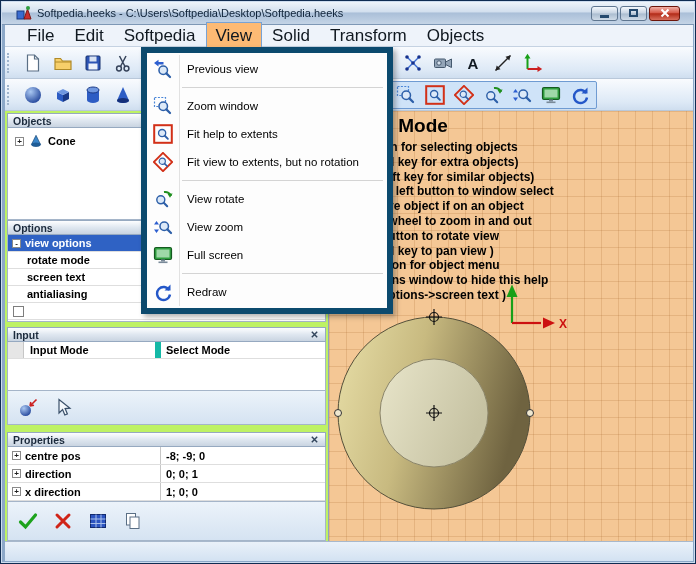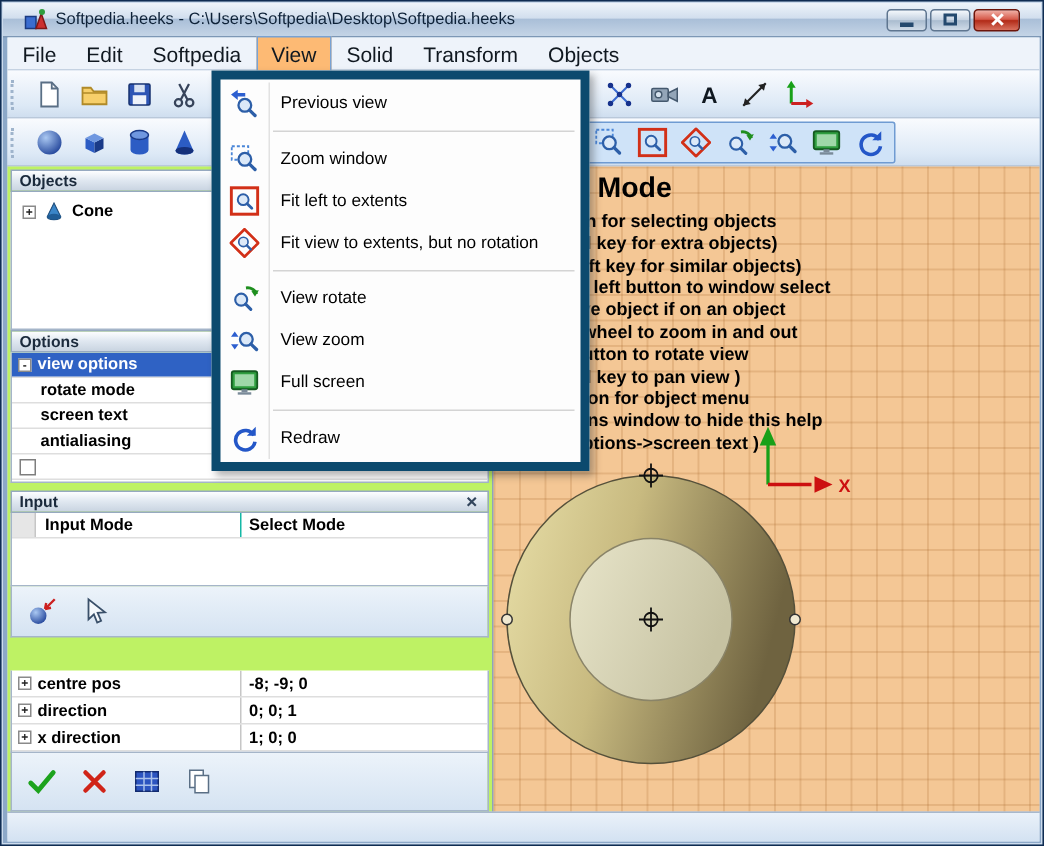--- a/index.html
+++ b/index.html
@@ -13,21 +13,21 @@
   .win-controls{display:flex;gap:2px;}
   .win-btn{width:27px;height:15px;border:1px solid #5f7690;border-radius:3px;display:flex;align-items:center;justify-content:center;
     background:linear-gradient(#f4f8fc,#c6d3e2 48%,#aabccf 52%,#cfdbe8);}
   .win-btn.close{width:31px;background:linear-gradient(#f0b0a6,#d65a4a 45%,#b22b18 52%,#d8705e);border-color:#6d150a;}
   .glyph-min{width:9px;height:3px;background:#24496e;margin-top:6px;}
   .glyph-max{width:9px;height:8px;border:2px solid #24496e;background:transparent;}
   .glyph-close{width:10px;height:10px;}
   
   .client{position:absolute;left:4px;top:24px;width:688px;height:536px;background:#ccd9ea;}
   .menubar{position:absolute;left:0;top:0;width:100%;height:22px;background:#eef3fa;border-bottom:1px solid #c5d2e2;
-    display:flex;align-items:center;padding-left:0;font-size:14px;color:#101820;}
+    display:flex;align-items:center;padding-left:12px;font-size:17px;color:#101820;}
   .menu-top-item{padding:3px 9px;border:1px solid transparent;}
   .menu-top-item.active{background:#fdba74;border-color:#78a2d4;}
   .toolbar{position:absolute;left:0;width:100%;height:32px;background:linear-gradient(#f9fbfe,#dde9f6 75%,#cfdeef);
     border-bottom:1px solid #b9c8da;}
   #toolbar1{top:22px;} #toolbar2{top:54px;}
   .tb-group{position:absolute;top:2px;display:flex;align-items:center;gap:2px;}
   .tb-group::before{content:"";width:3px;height:20px;border-left:2px dotted #9fb4cc;margin-right:5px;}
   .tb-btn{width:28px;height:27px;display:flex;align-items:center;justify-content:center;border-radius:2px;}
   .view-group{position:absolute;left:384px;top:2px;height:28px;display:flex;align-items:center;gap:1px;
     background:#cfe3f8;border:1px solid #6f9bd2;border-radius:2px;padding:0 2px;}
@@ -53,21 +53,21 @@
   .checkbox{width:11px;height:11px;border:1px solid #7e7e7e;background:#fff;}
   .mini-toolbar{position:absolute;left:2px;right:2px;display:flex;align-items:center;gap:11px;padding-left:8px;
     background:linear-gradient(#ecf3fa,#d5e3f2);border:1px solid #a5b5c9;border-top:none;}
   #objects-header{top:2px;} #objects-body{top:17px;height:92px;}
   #options-header{top:109px;} #options-body{top:124px;height:87px;}
   #input-header{top:216px;} #input-body{top:231px;height:49px;}
   #input-toolbar{top:280px;height:34px;}
   #properties-header{top:321px;} #properties-body{top:336px;height:55px;}
   #props-toolbar{top:391px;height:39px;}
   .inputcell0{width:16px;background:#e6e6e6;border-right:1px solid #c6c6c6;}
-  .inputcell1{width:137px;display:flex;align-items:center;padding-left:6px;border-right:1px solid #14b8a6;}
+  .inputcell1{width:137px;display:flex;align-items:center;padding-left:6px;border-right:6px solid #14b8a6;}
   
   .canvas{position:absolute;left:323px;top:0;width:365px;height:430px;border-left:1px solid #8fa3ba;overflow:hidden;
     background-color:#f4c795;
     background-image:linear-gradient(rgba(165,100,40,.20) 1px,transparent 1px),
                      linear-gradient(90deg,rgba(165,100,40,.20) 1px,transparent 1px);
     background-size:17px 17px;}
   .canvas-heading{position:absolute;left:8px;top:4px;font-size:19px;font-weight:bold;color:#000;white-space:nowrap;}
   .canvas-help{position:absolute;left:10px;top:29px;font-size:12px;font-weight:bold;line-height:14.8px;color:#000;white-space:nowrap;}
   .scene{position:absolute;left:0;top:0;width:365px;height:430px;}
   
@@ -466,20 +466,28 @@
                 <use href="#i-digitize"></use>
               </svg>
             </div>
           <div class="tb-btn" style="width:24px;height:24px;">
               <svg class="icon20" viewBox="0 0 20 20">
                 <use href="#i-select"></use>
               </svg>
             </div>
         </div>
 
+        <div class="panel-header" id="properties-header">
+          <span>Properties</span>
+          <div class="panel-close">
+              <svg style="width:9px;height:9px;" viewBox="0 0 10 10">
+                <use href="#i-xglyph-dark"></use>
+              </svg>
+            </div>
+        </div>
         <div class="panel-body" id="properties-body">
           <div class="grid-row prop-row">
             <div class="cell-label">
               <div class="expander">+</div>
               <span>centre pos</span>
             </div>
             <div class="cell-value">
                 <span>-8; -9; 0</span>
               </div>
           </div>
@@ -597,21 +605,21 @@
           </svg>
         </div>
       <div class="mi-label">Zoom window</div>
     </div>
     <div class="mi">
       <div class="mi-icon">
           <svg class="icon20" viewBox="0 0 20 20">
             <use href="#i-fit"></use>
           </svg>
         </div>
-      <div class="mi-label">Fit left to extents</div>
+      <div class="mi-label">Fit help to extents</div>
     </div>
     <div class="mi">
       <div class="mi-icon">
           <svg class="icon20" viewBox="0 0 20 20">
             <use href="#i-fitnr"></use>
           </svg>
         </div>
       <div class="mi-label">Fit view to extents, but no rotation</div>
     </div>
     <div class="menu-sep"></div>

